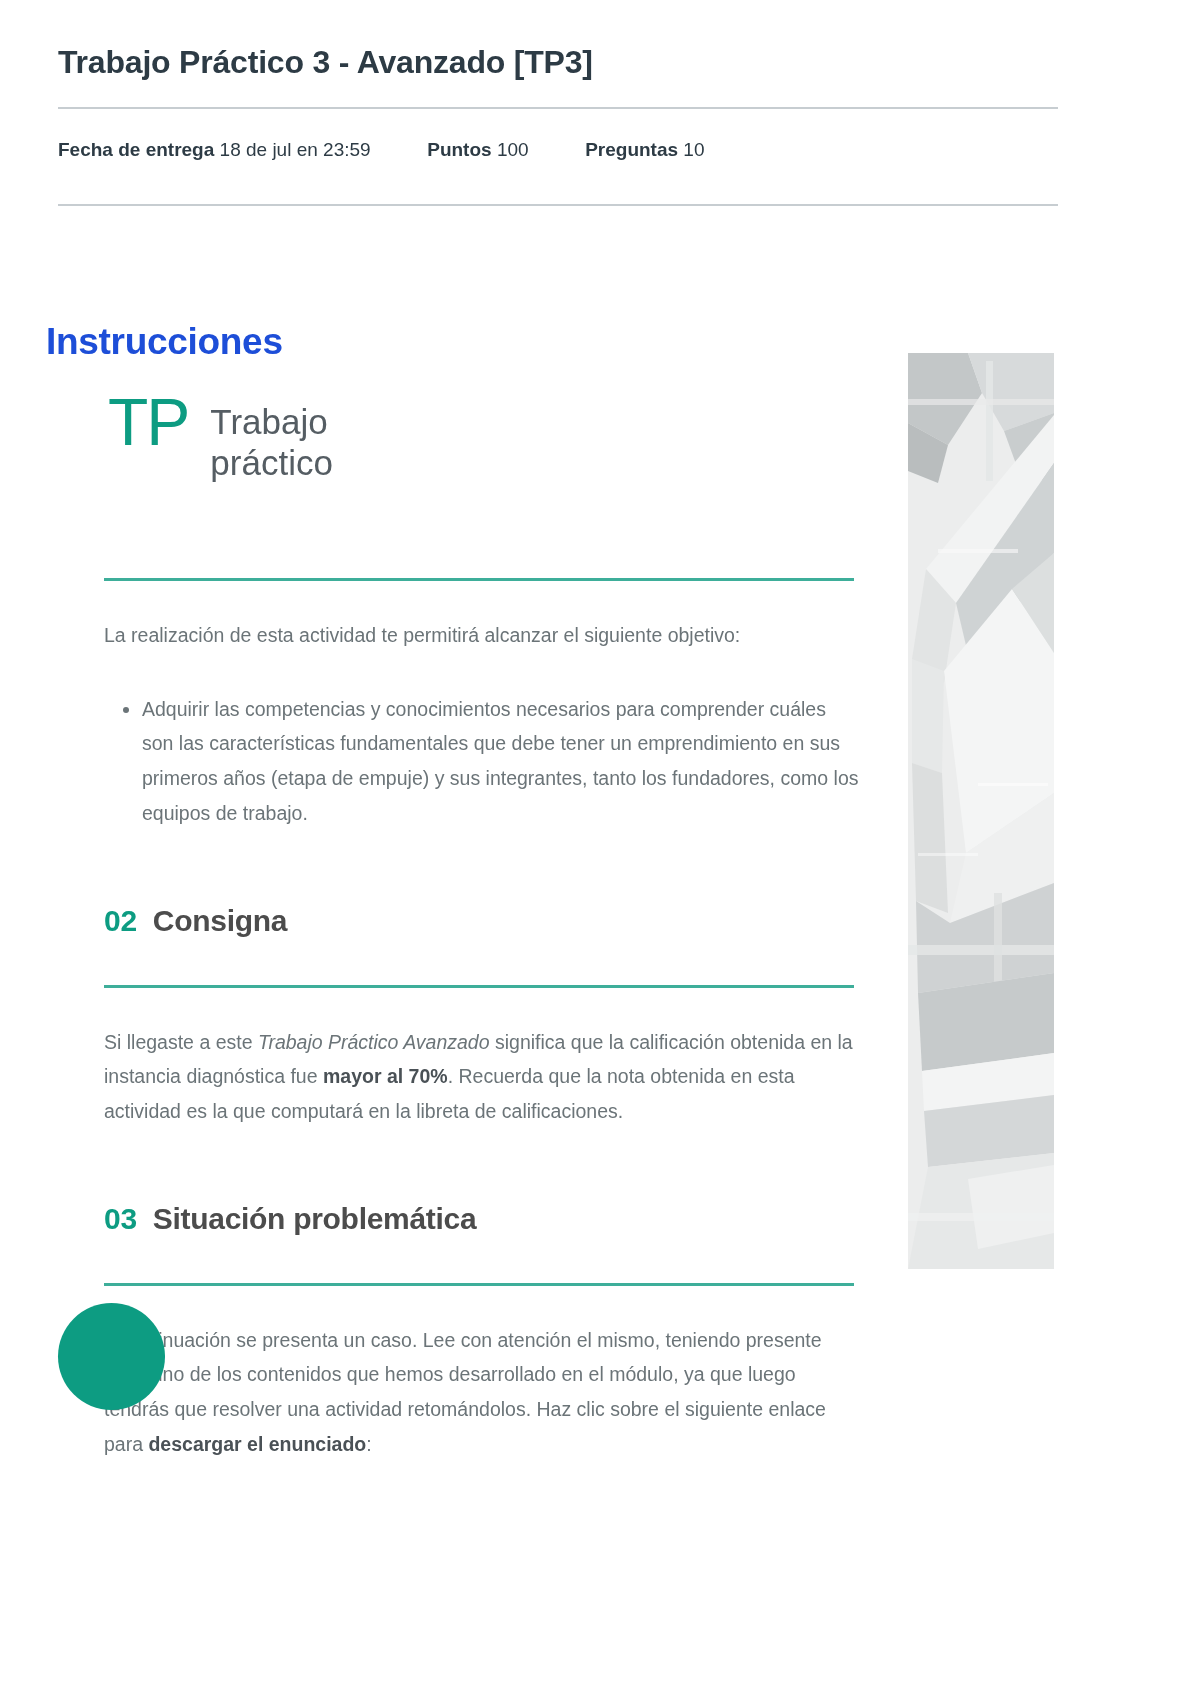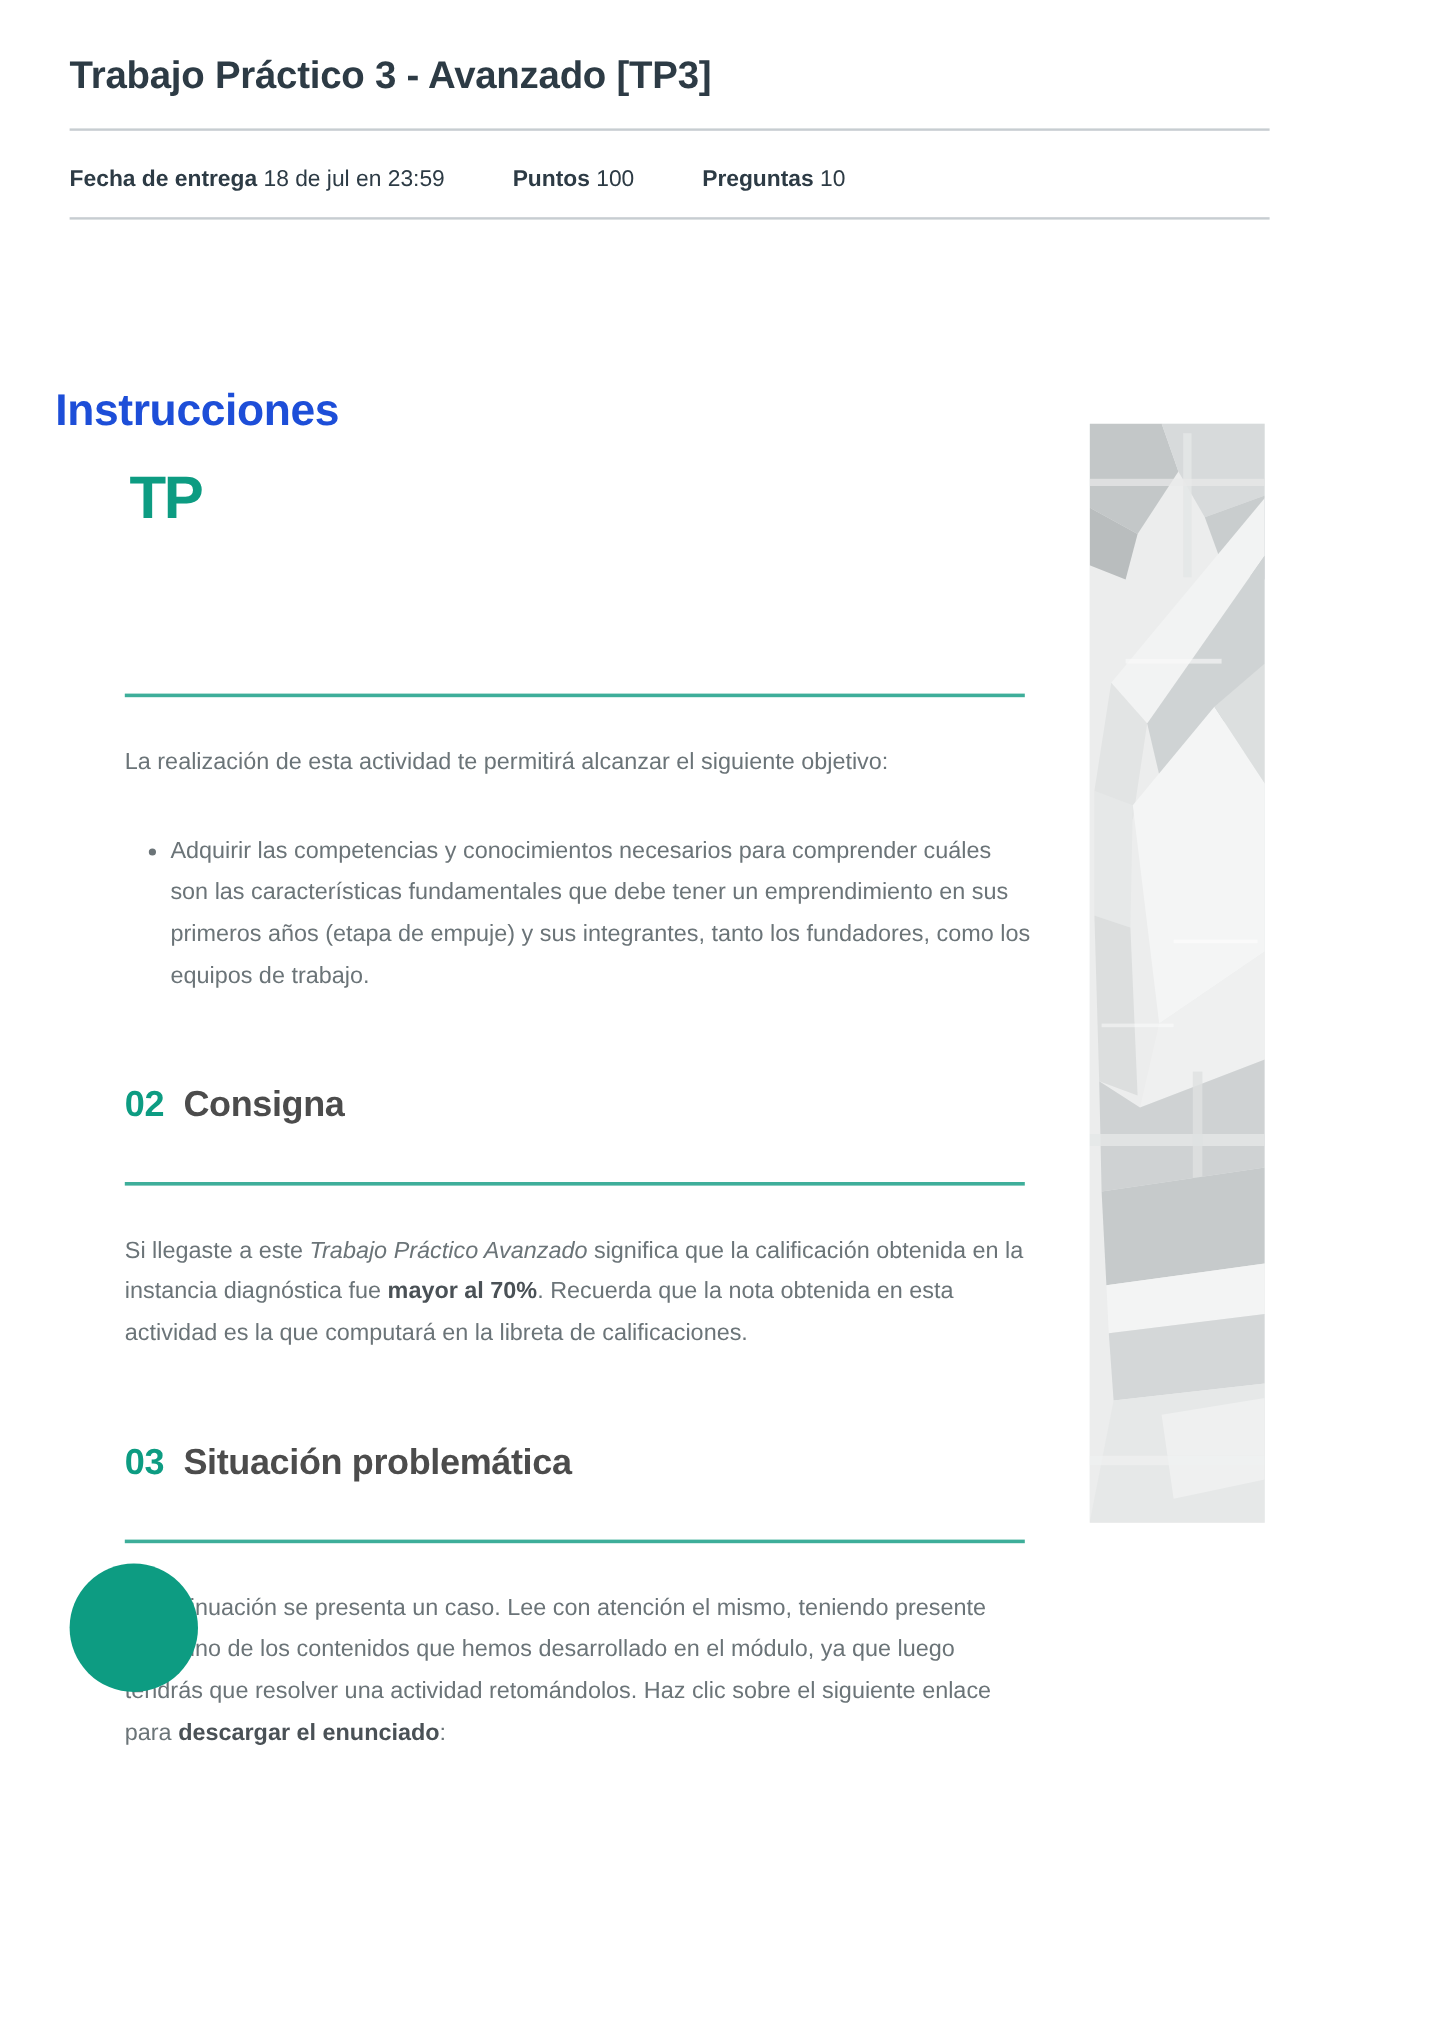--- a/index.html
+++ b/index.html
@@ -27,21 +27,21 @@
     color: #2d3b45;
     letter-spacing: -0.2px;
     margin: 0 0 26px 0;
     line-height: 1.15;
   }
   .rule {
     border-top: 2px solid #c7cdd1;
     height: 0;
   }
   .meta-block {
-    padding: 22px 0 13px 0;
+    padding: 22px 0 36px 0;
   }
   .meta-row {
     font-size: 19px;
     line-height: 1.95;
     color: #2d3b45;
     white-space: nowrap;
   }
   .meta-label { font-weight: bold; }
   .meta-value { font-weight: normal; }
   .meta-gap { display: inline-block; width: 46px; }
@@ -75,22 +75,22 @@
   }
 
   
   .tp-logo {
     display: flex;
     align-items: flex-start;
     margin: 0 0 82px 4px;
     height: 104px;
   }
   .tp-mark {
-    font-size: 50px;
-    font-weight: bold;
+    font-size: 66px;
+    font-weight: normal;
     color: #0D9C82;
     line-height: 0.92;
     letter-spacing: -2px;
   }
   .tp-words {
     margin-left: 22px;
     margin-top: 10px;
     font-size: 35px;
     line-height: 1.16;
     color: #555d63;
@@ -207,20 +207,24 @@
     <rect x="30" y="196" width="80" height="4" fill="#fafafa" opacity="0.6"></rect>
     <rect x="70" y="430" width="70" height="3" fill="#ffffff" opacity="0.5"></rect>
     <rect x="10" y="500" width="60" height="3" fill="#ffffff" opacity="0.45"></rect>
   </svg>
 </div>
 
 <div class="content">
 
   <div class="tp-logo">
     <span class="tp-mark">TP</span>
+    <span class="tp-words">
+      <span>Trabajo</span><br>
+      <span>práctico</span>
+    </span>
   </div>
 
   <div class="section">
     <div class="section-divider"></div>
     <div class="section-body">
       <p>La realización de esta actividad te permitirá alcanzar el siguiente objetivo:</p>
       <ul>
         <li>Adquirir las competencias y conocimientos necesarios para comprender cuáles son las características fundamentales que debe tener un emprendimiento en sus primeros años (etapa de empuje) y sus integrantes, tanto los fundadores, como los equipos de trabajo.</li>
       </ul>
     </div>

